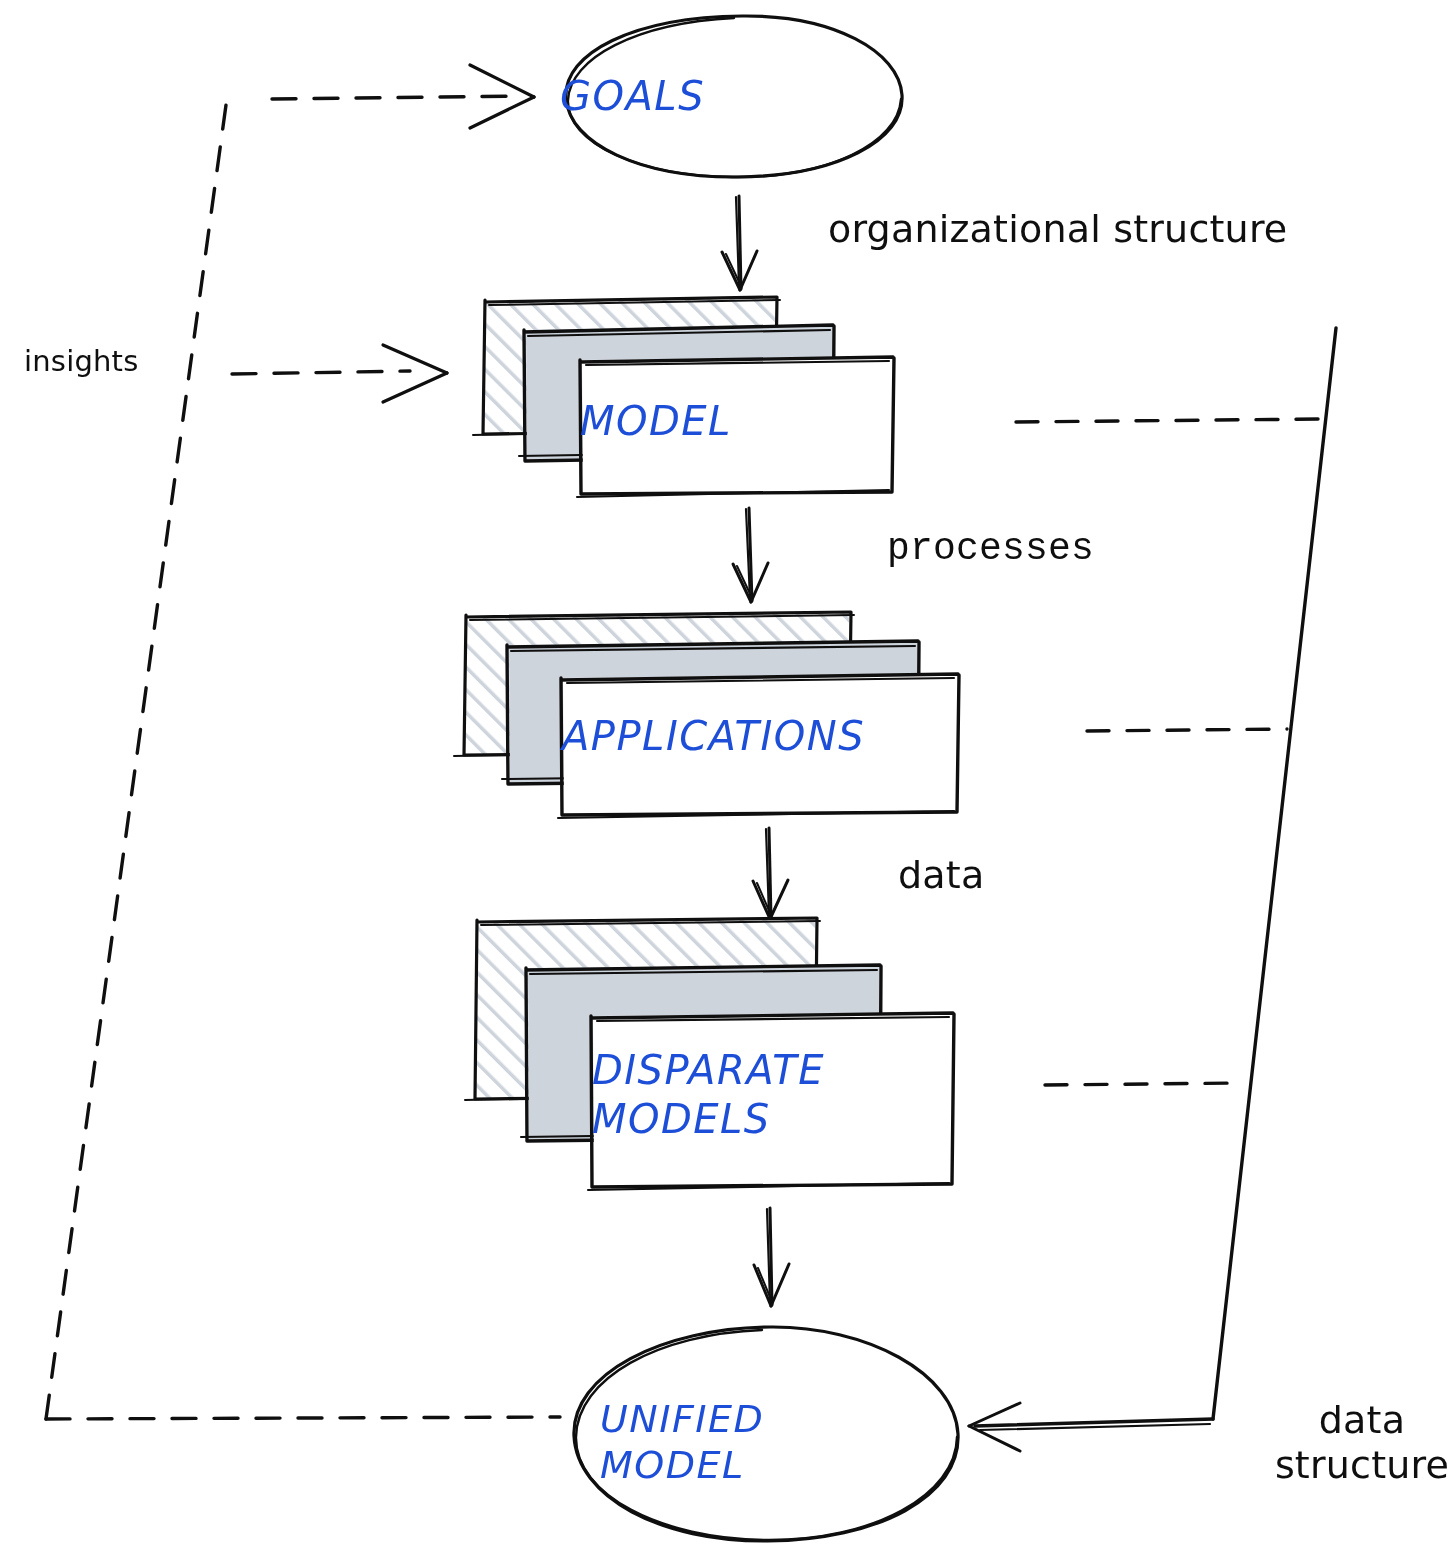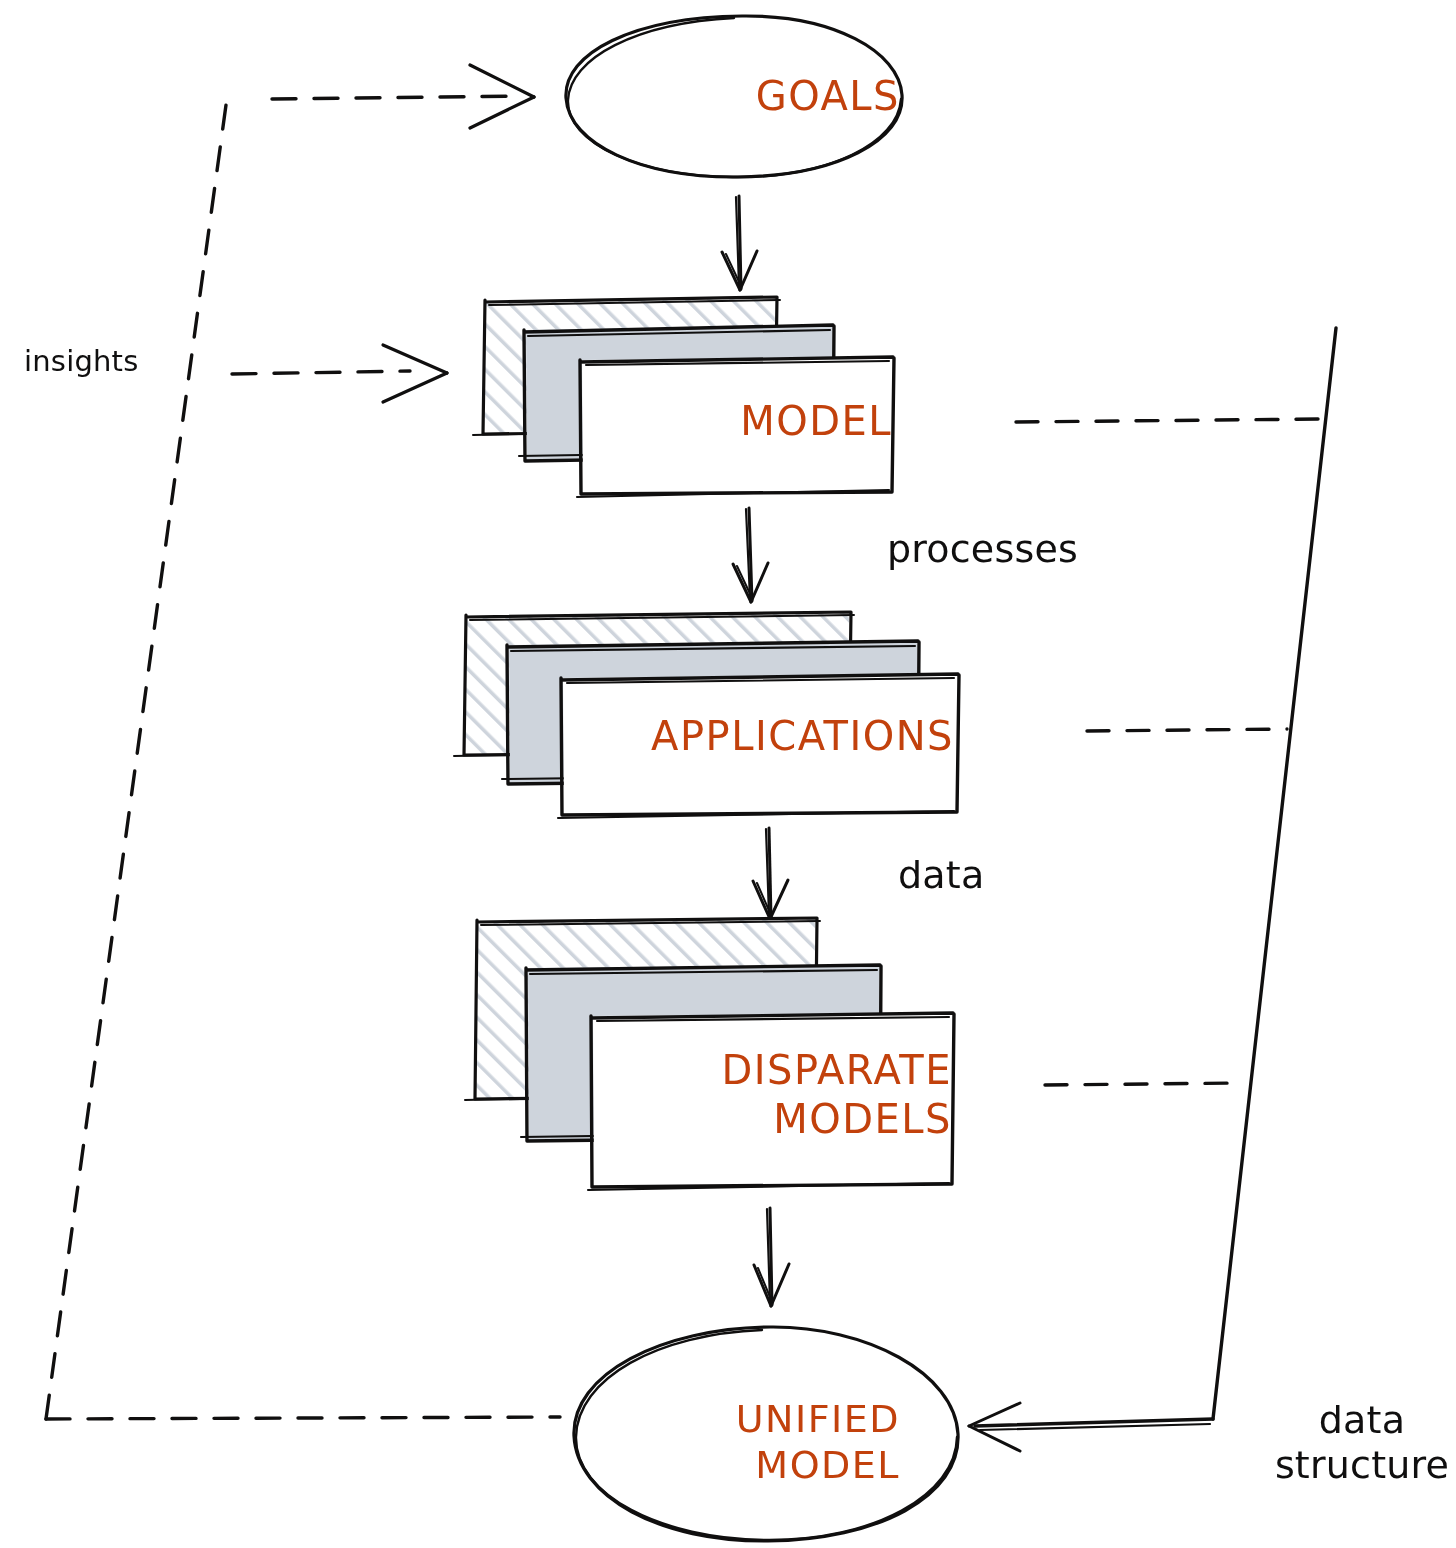--- a/index.html
+++ b/index.html
@@ -29,46 +29,47 @@
   }
   .sketch-stroke {
     fill: none;
     stroke: #100f0f;
     stroke-linecap: round;
     stroke-linejoin: round;
   }
   .node-label {
     position: absolute;
     font-family: "DejaVu Sans", sans-serif;
-    color: #c2410c;
-    text-align: right;
+    color: #1d4ed8;
+    text-align: left;
     letter-spacing: 1.5px;
     line-height: 1.22;
     white-space: pre;
     pointer-events: none;
+    font-style: italic;
   }
   .edge-label {
     position: absolute;
     font-family: "DejaVu Sans", sans-serif;
     color: #100f0f;
     letter-spacing: 0.2px;
     line-height: 1.18;
     white-space: pre;
     pointer-events: none;
   }
   .lbl-goals       { left: 560px; top: 72px;   width: 340px; font-size: 40px; }
   .lbl-people      { left: 580px; top: 397px;  width: 312px; font-size: 40px; }
   .lbl-applications{ left: 562px; top: 712px;  width: 392px; font-size: 40px; }
   .lbl-disparate   { left: 592px; top: 1046px; width: 360px; font-size: 40px; }
   .lbl-unified     { left: 600px; top: 1396px; width: 300px; font-size: 38px; }
 
   .lbl-indicators  { left: 26px;   top: 72px;   font-size: 40px; }
   .lbl-insights    { left: 24px;   top: 344px;  font-size: 29px; }
   .lbl-orgstruct   { left: 828px;  top: 207px;  font-size: 38px; }
-  .lbl-processes   { left: 887px;  top: 527px;  font-size: 38px; }
+  .lbl-processes   { left: 887px;  top: 527px;  font-size: 38px; font-family: Liberation Mono, monospace; }
   .lbl-data        { left: 898px;  top: 853px;  font-size: 38px; }
   .lbl-integration { left: 862px;  top: 1241px; font-size: 38px; }
   .lbl-datastruct  { left: 1272px; top: 1398px; font-size: 38px; text-align: center; width: 180px; }
 </style>
 </head>
 <body>
 
 <div id="diagram-root">
 
   <svg class="canvas" viewBox="0 0 1456 1548" xmlns="http://www.w3.org/2000/svg">
@@ -200,18 +201,19 @@
 
   <div class="node-label lbl-goals">GOALS</div>
   <div class="node-label lbl-people">MODEL</div>
   <div class="node-label lbl-disparate">DISPARATE
 MODELS</div>
   <div class="node-label lbl-applications">APPLICATIONS</div>
   <div class="node-label lbl-unified">UNIFIED
 MODEL</div>
 
   <div class="edge-label lbl-insights">insights</div>
+  <div class="edge-label lbl-orgstruct">organizational structure</div>
   <div class="edge-label lbl-processes">processes</div>
   <div class="edge-label lbl-data">data</div>
   <div class="edge-label lbl-datastruct">data
 structure</div>
 
 </div>
 
 </body></html>

